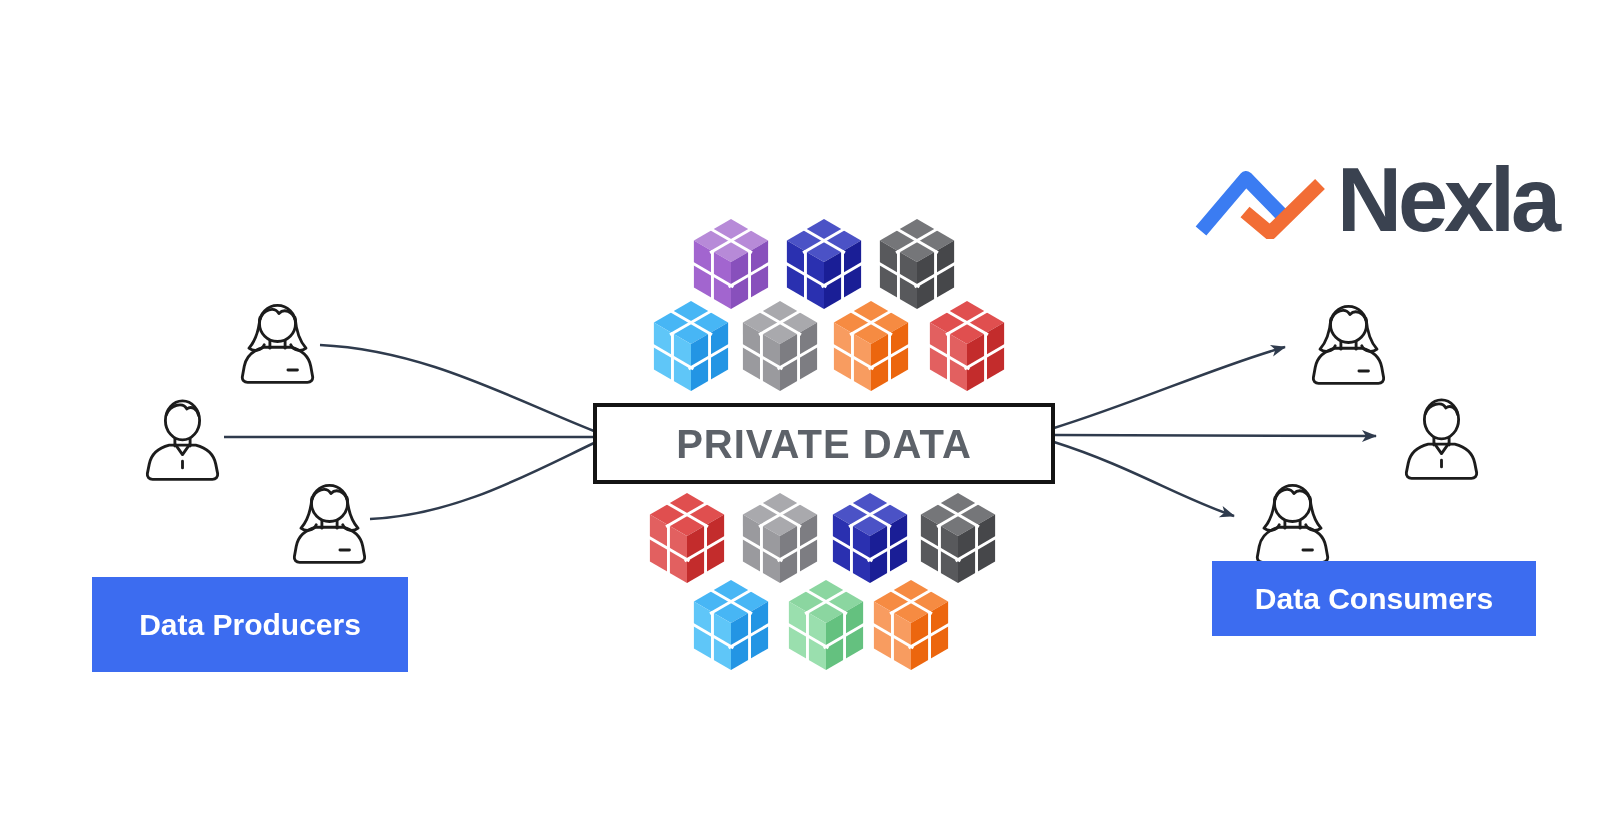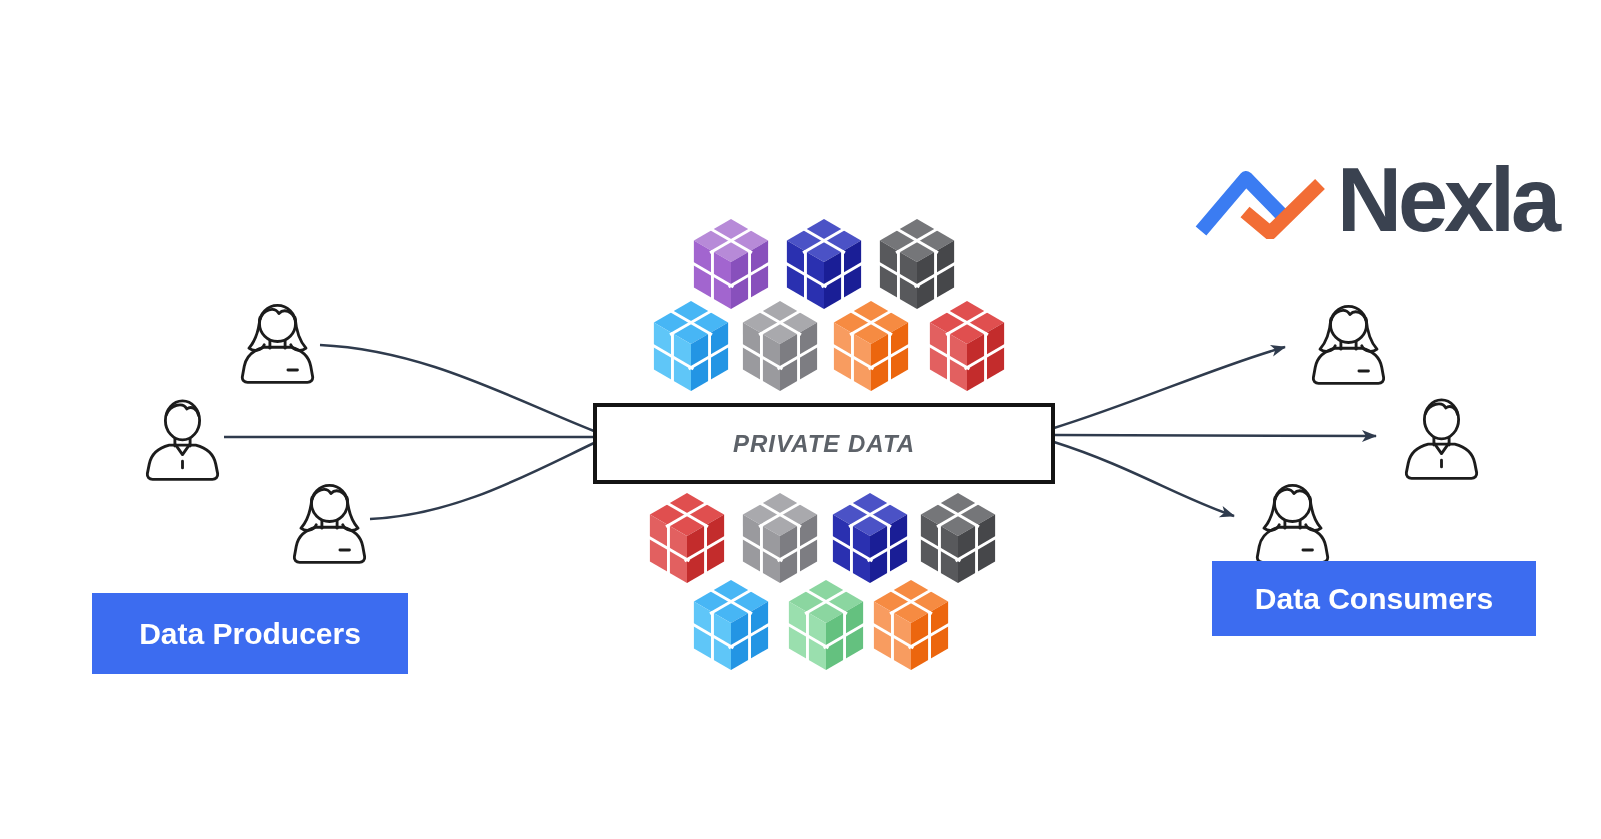--- a/index.html
+++ b/index.html
@@ -35,30 +35,30 @@
     color:var(--logo-text); line-height:86px;
   }
 
   .marketplace-box {
     position:absolute; left:593px; top:403px; width:462px; height:81px;
     box-sizing:border-box; border:4px solid var(--box-border); background:#ffffff;
     display:flex; flex-direction:column; align-items:center; justify-content:center;
     z-index:5;
   }
   .marketplace-box .line {
-    font-size:24px; font-weight:700; letter-spacing:1px;
-    color:var(--box-text); line-height:34px; white-space:nowrap;font-style:italic;
+    font-size:40px; font-weight:700; letter-spacing:1px;
+    color:var(--box-text); line-height:34px; white-space:nowrap;
   }
 
   .role-label {
     position:absolute; background:var(--label-bg); color:var(--label-text);
     display:flex; align-items:center; justify-content:center;
     font-size:30px; font-weight:700; white-space:nowrap; z-index:6;
   }
-  .role-label.left  { left:92px;  top:593px; width:316px; height:81px; }
+  .role-label.left  { left:92px;  top:577px; width:316px; height:95px; }
   .role-label.right { left:1212px; top:561px; width:324px; height:75px; }
 </style>
 </head>
 <body>
 
 <div class="canvas">
 
   <svg width="0" height="0" style="position:absolute" aria-hidden="true">
     <defs>
       <symbol id="sym-woman" viewBox="0 0 100 100">

